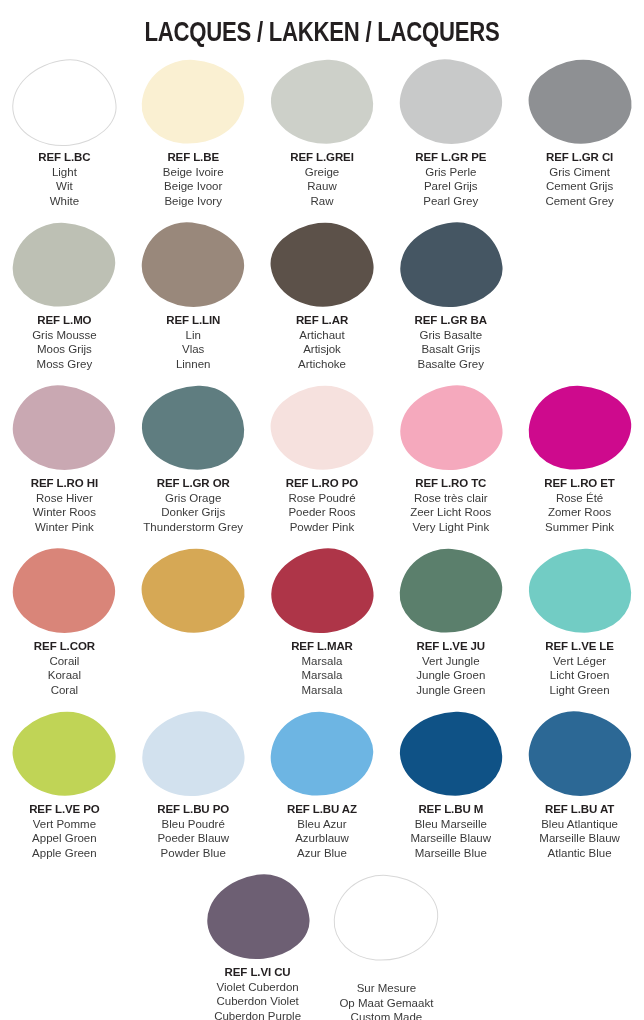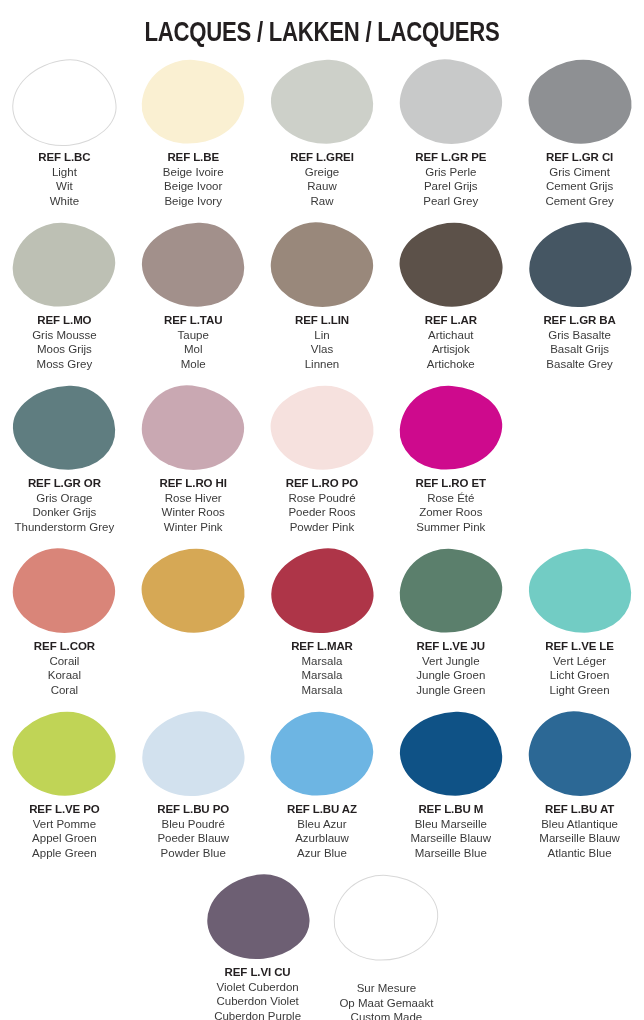--- a/index.html
+++ b/index.html
@@ -155,31 +155,20 @@
         </div>
         <div class="labels">
           <div class="ref">REF L.MO</div>
           <div class="name">Gris Mousse</div>
           <div class="name">Moos Grijs</div>
           <div class="name">Moss Grey</div>
         </div>
       </div>
       <div class="cell">
         <div class="swatch-wrap">
-          <div class="swatch v3" style="background: rgb(162, 144, 139);"></div>
-        </div>
-        <div class="labels">
-          <div class="ref">REF L.TAU</div>
-          <div class="name">Taupe</div>
-          <div class="name">Mol</div>
-          <div class="name">Mole</div>
-        </div>
-      </div>
-      <div class="cell">
-        <div class="swatch-wrap">
           <div class="swatch v4" style="background: rgb(153, 136, 123);"></div>
         </div>
         <div class="labels">
           <div class="ref">REF L.LIN</div>
           <div class="name">Lin</div>
           <div class="name">Vlas</div>
           <div class="name">Linnen</div>
         </div>
       </div>
       <div class="cell">
@@ -201,53 +190,64 @@
           <div class="ref">REF L.GR BA</div>
           <div class="name">Gris Basalte</div>
           <div class="name">Basalt Grijs</div>
           <div class="name">Basalte Grey</div>
         </div>
       </div>
     </div>
     <div class="row">
       <div class="cell">
         <div class="swatch-wrap">
+          <div class="swatch v4" style="background: rgb(201, 168, 178);"></div>
+        </div>
+        <div class="labels">
+          <div class="ref">REF L.RO HI</div>
+          <div class="name">Rose Hiver</div>
+          <div class="name">Winter Roos</div>
+          <div class="name">Winter Pink</div>
+        </div>
+      </div>
+      <div class="cell">
+        <div class="swatch-wrap">
           <div class="swatch v3" style="background: rgb(95, 125, 128);"></div>
         </div>
         <div class="labels">
           <div class="ref">REF L.GR OR</div>
           <div class="name">Gris Orage</div>
           <div class="name">Donker Grijs</div>
           <div class="name">Thunderstorm Grey</div>
         </div>
       </div>
       <div class="cell">
         <div class="swatch-wrap">
-          <div class="swatch v4" style="background: rgb(201, 168, 178);"></div>
-        </div>
-        <div class="labels">
-          <div class="ref">REF L.RO HI</div>
-          <div class="name">Rose Hiver</div>
-          <div class="name">Winter Roos</div>
-          <div class="name">Winter Pink</div>
-        </div>
-      </div>
-      <div class="cell">
-        <div class="swatch-wrap">
           <div class="swatch v5" style="background: rgb(246, 225, 222);"></div>
         </div>
         <div class="labels">
           <div class="ref">REF L.RO PO</div>
           <div class="name">Rose Poudré</div>
           <div class="name">Poeder Roos</div>
           <div class="name">Powder Pink</div>
         </div>
       </div>
       <div class="cell">
         <div class="swatch-wrap">
+          <div class="swatch " style="background: rgb(245, 169, 189);"></div>
+        </div>
+        <div class="labels">
+          <div class="ref">REF L.RO TC</div>
+          <div class="name">Rose très clair</div>
+          <div class="name">Zeer Licht Roos</div>
+          <div class="name">Very Light Pink</div>
+        </div>
+      </div>
+      <div class="cell">
+        <div class="swatch-wrap">
           <div class="swatch v2" style="background: rgb(206, 10, 141);"></div>
         </div>
         <div class="labels">
           <div class="ref">REF L.RO ET</div>
           <div class="name">Rose Été</div>
           <div class="name">Zomer Roos</div>
           <div class="name">Summer Pink</div>
         </div>
       </div>
     </div>

